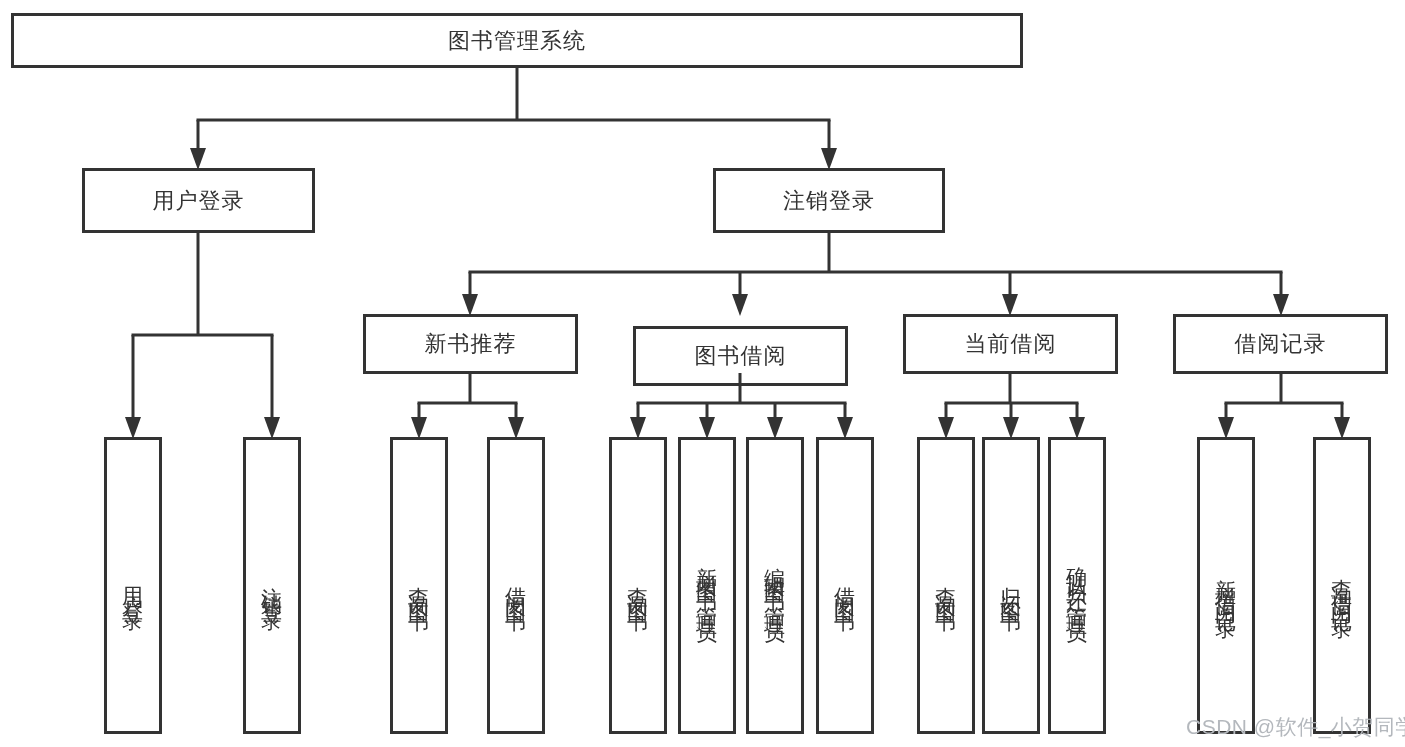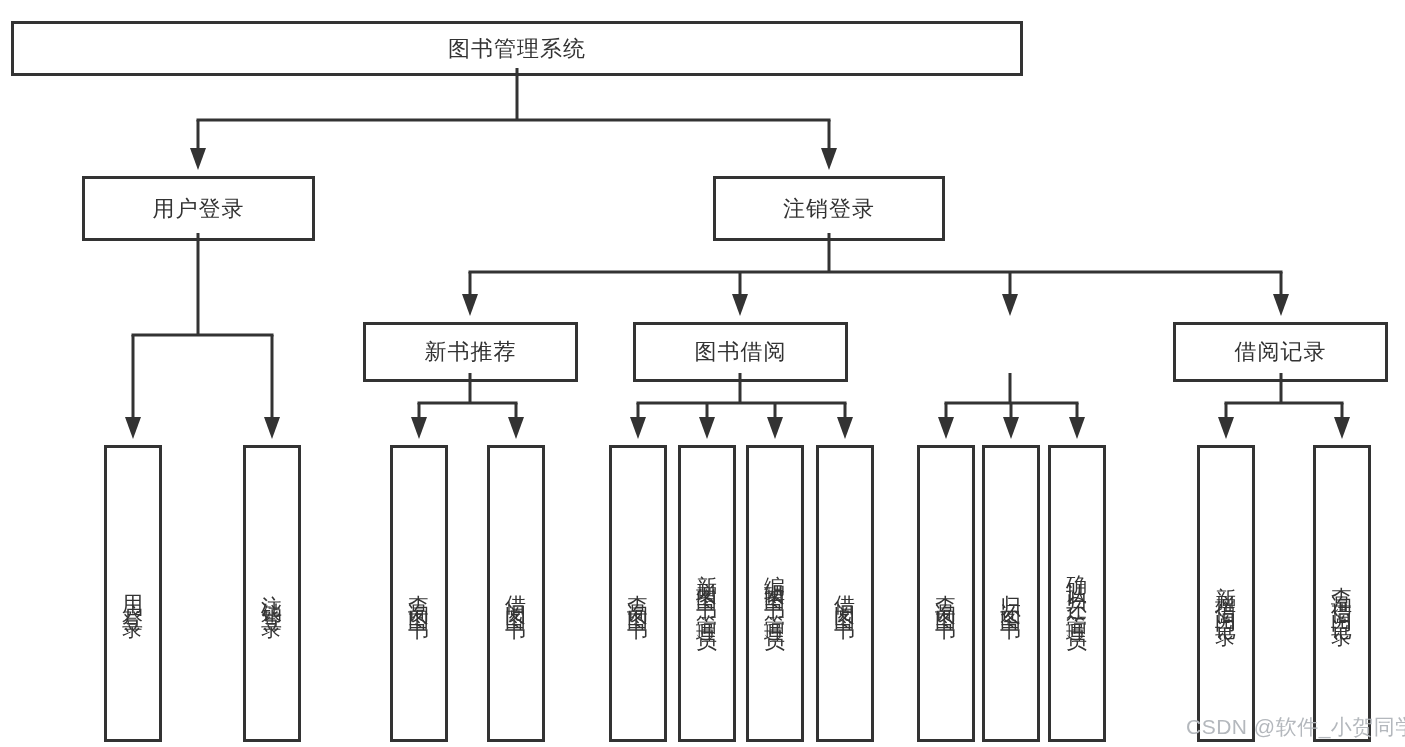--- a/index.html
+++ b/index.html
@@ -26,21 +26,20 @@
     position: absolute;
     box-sizing: border-box;
     border: 3px solid #333333;
     background: #ffffff;
     color: #333333;
     display: flex;
     align-items: center;
     justify-content: center;
     z-index: 1;
     text-align: center;
-    margin-top: 8px;
   }
   .node.h {
     font-size: 22px;
     letter-spacing: 1px;
   }
   .node.v {
     writing-mode: vertical-rl;
     font-size: 21px;
     letter-spacing: 8px;
     line-height: 1;
@@ -115,21 +114,22 @@
       <polygon points="1218,417 1234,417 1226,439" fill="#333333"></polygon>
       <polygon points="1334,417 1350,417 1342,439" fill="#333333"></polygon>
     </svg>
 
   <div class="node h" style="left:11px; top:13px; width:1012px; height:55px">图书管理系统</div>
 
   <div class="node h" style="left:82px; top:168px; width:233px; height:65px">用户登录</div>
   <div class="node h" style="left:713px; top:168px; width:232px; height:65px">注销登录</div>
 
   <div class="node h" style="left:363px; top:314px; width:215px; height:60px">新书推荐</div>
-  <div class="node h" style="left:633px; top:314px; width:215px; height:60px">图书借阅</div>
+  <div class="node h" style="left:633px; top:326px; width:215px; height:60px">图书借阅</div>
+  <div class="node h" style="left:903px; top:314px; width:215px; height:60px">当前借阅</div>
   <div class="node h" style="left:1173px; top:314px; width:215px; height:60px">借阅记录</div>
 
   <div class="node v" style="left:104px; top:437px; width:58px; height:297px">用户登录</div>
   <div class="node v" style="left:243px; top:437px; width:58px; height:297px">注销登录</div>
 
   <div class="node v" style="left:390px; top:437px; width:58px; height:297px">查询图书</div>
   <div class="node v" style="left:487px; top:437px; width:58px; height:297px">借阅图书</div>
 
   <div class="node v" style="left:609px; top:437px; width:58px; height:297px">查询图书</div>
   <div class="node v" style="left:678px; top:437px; width:58px; height:297px">新增图书（管理员）</div>

